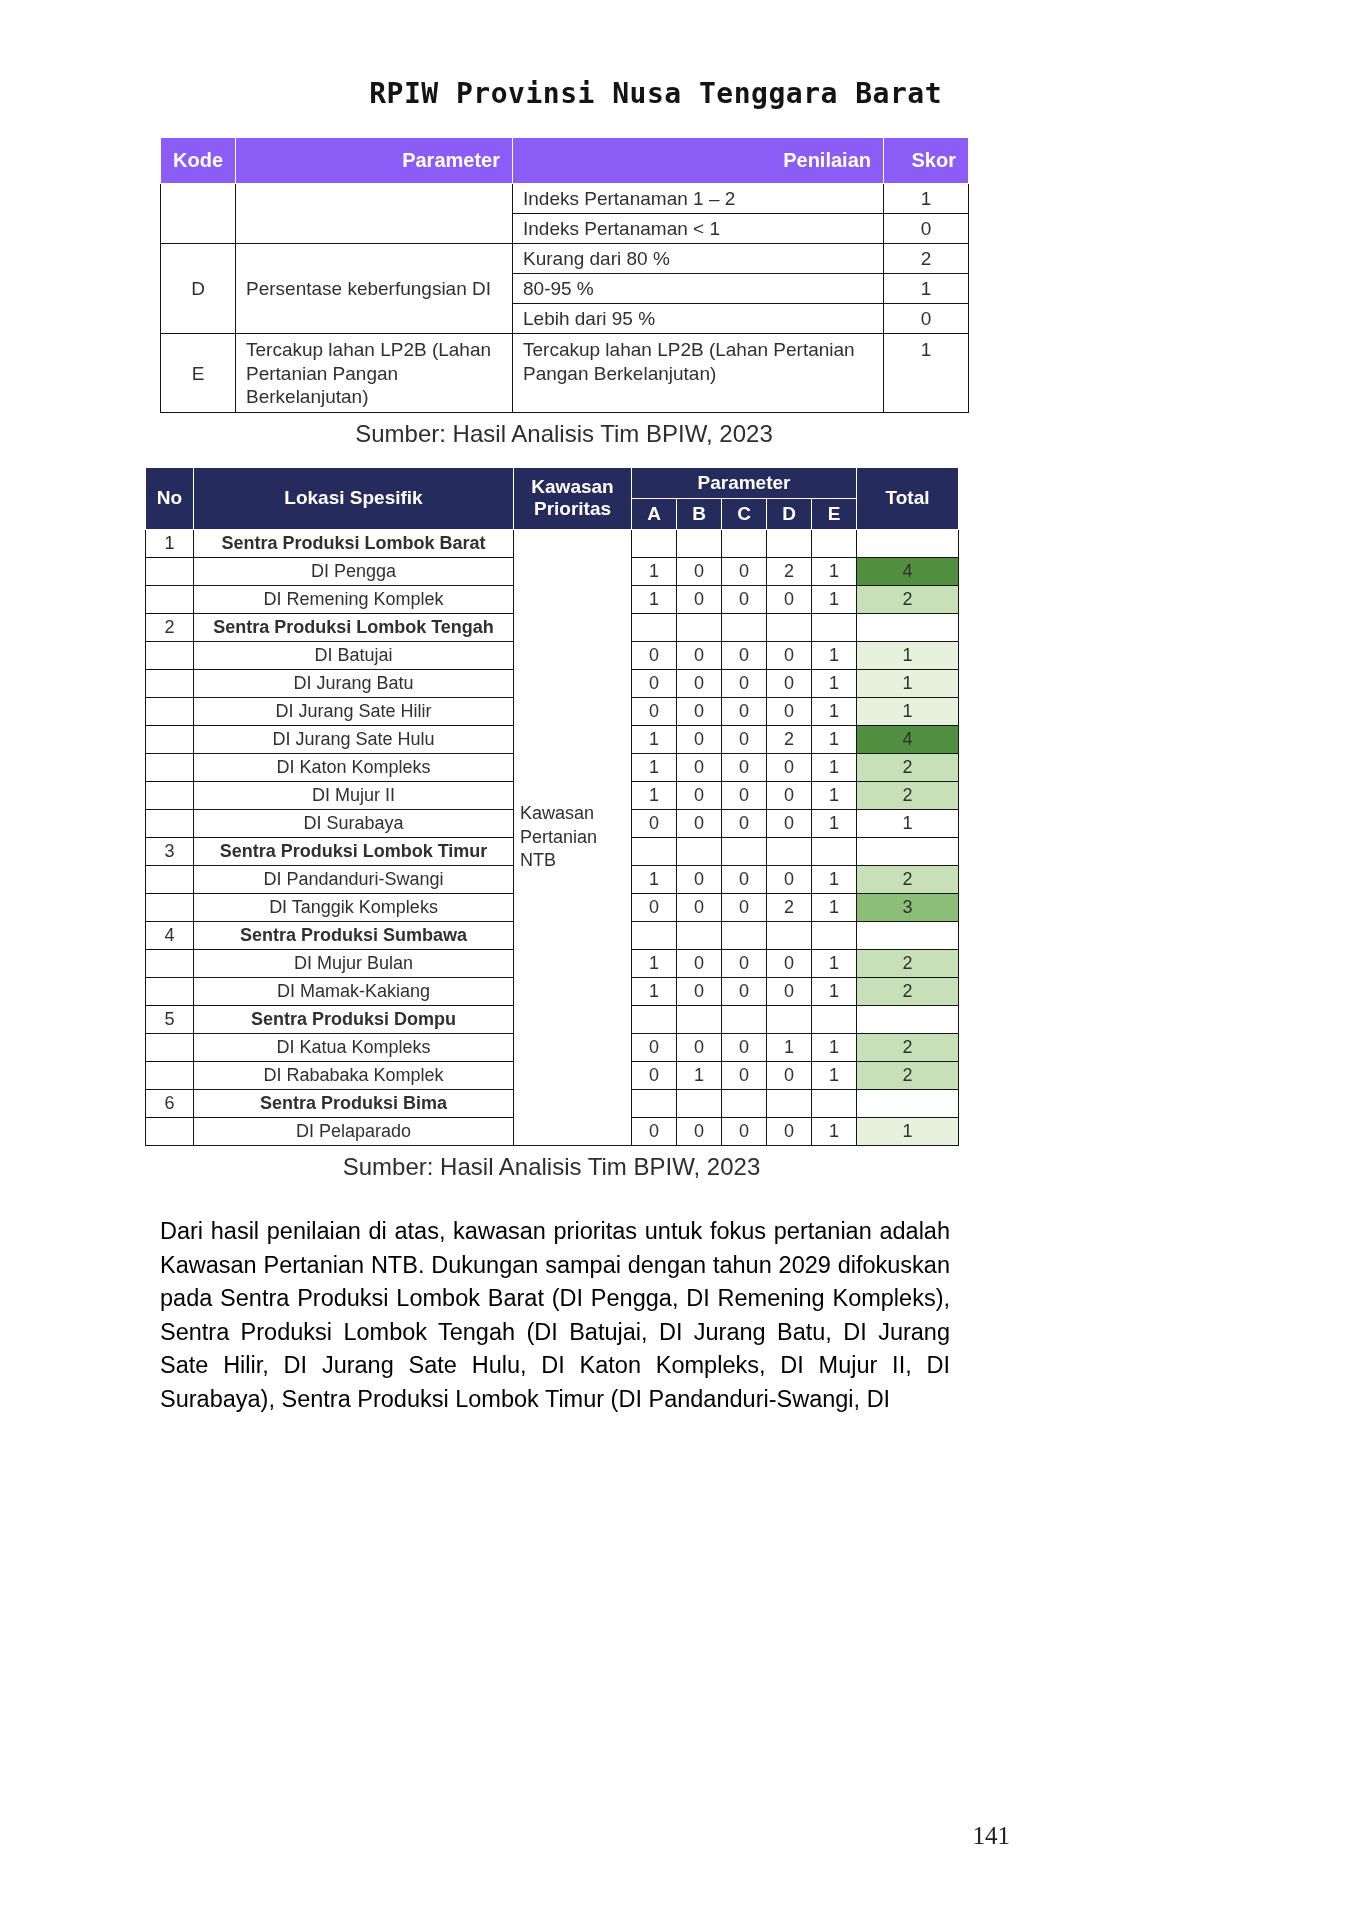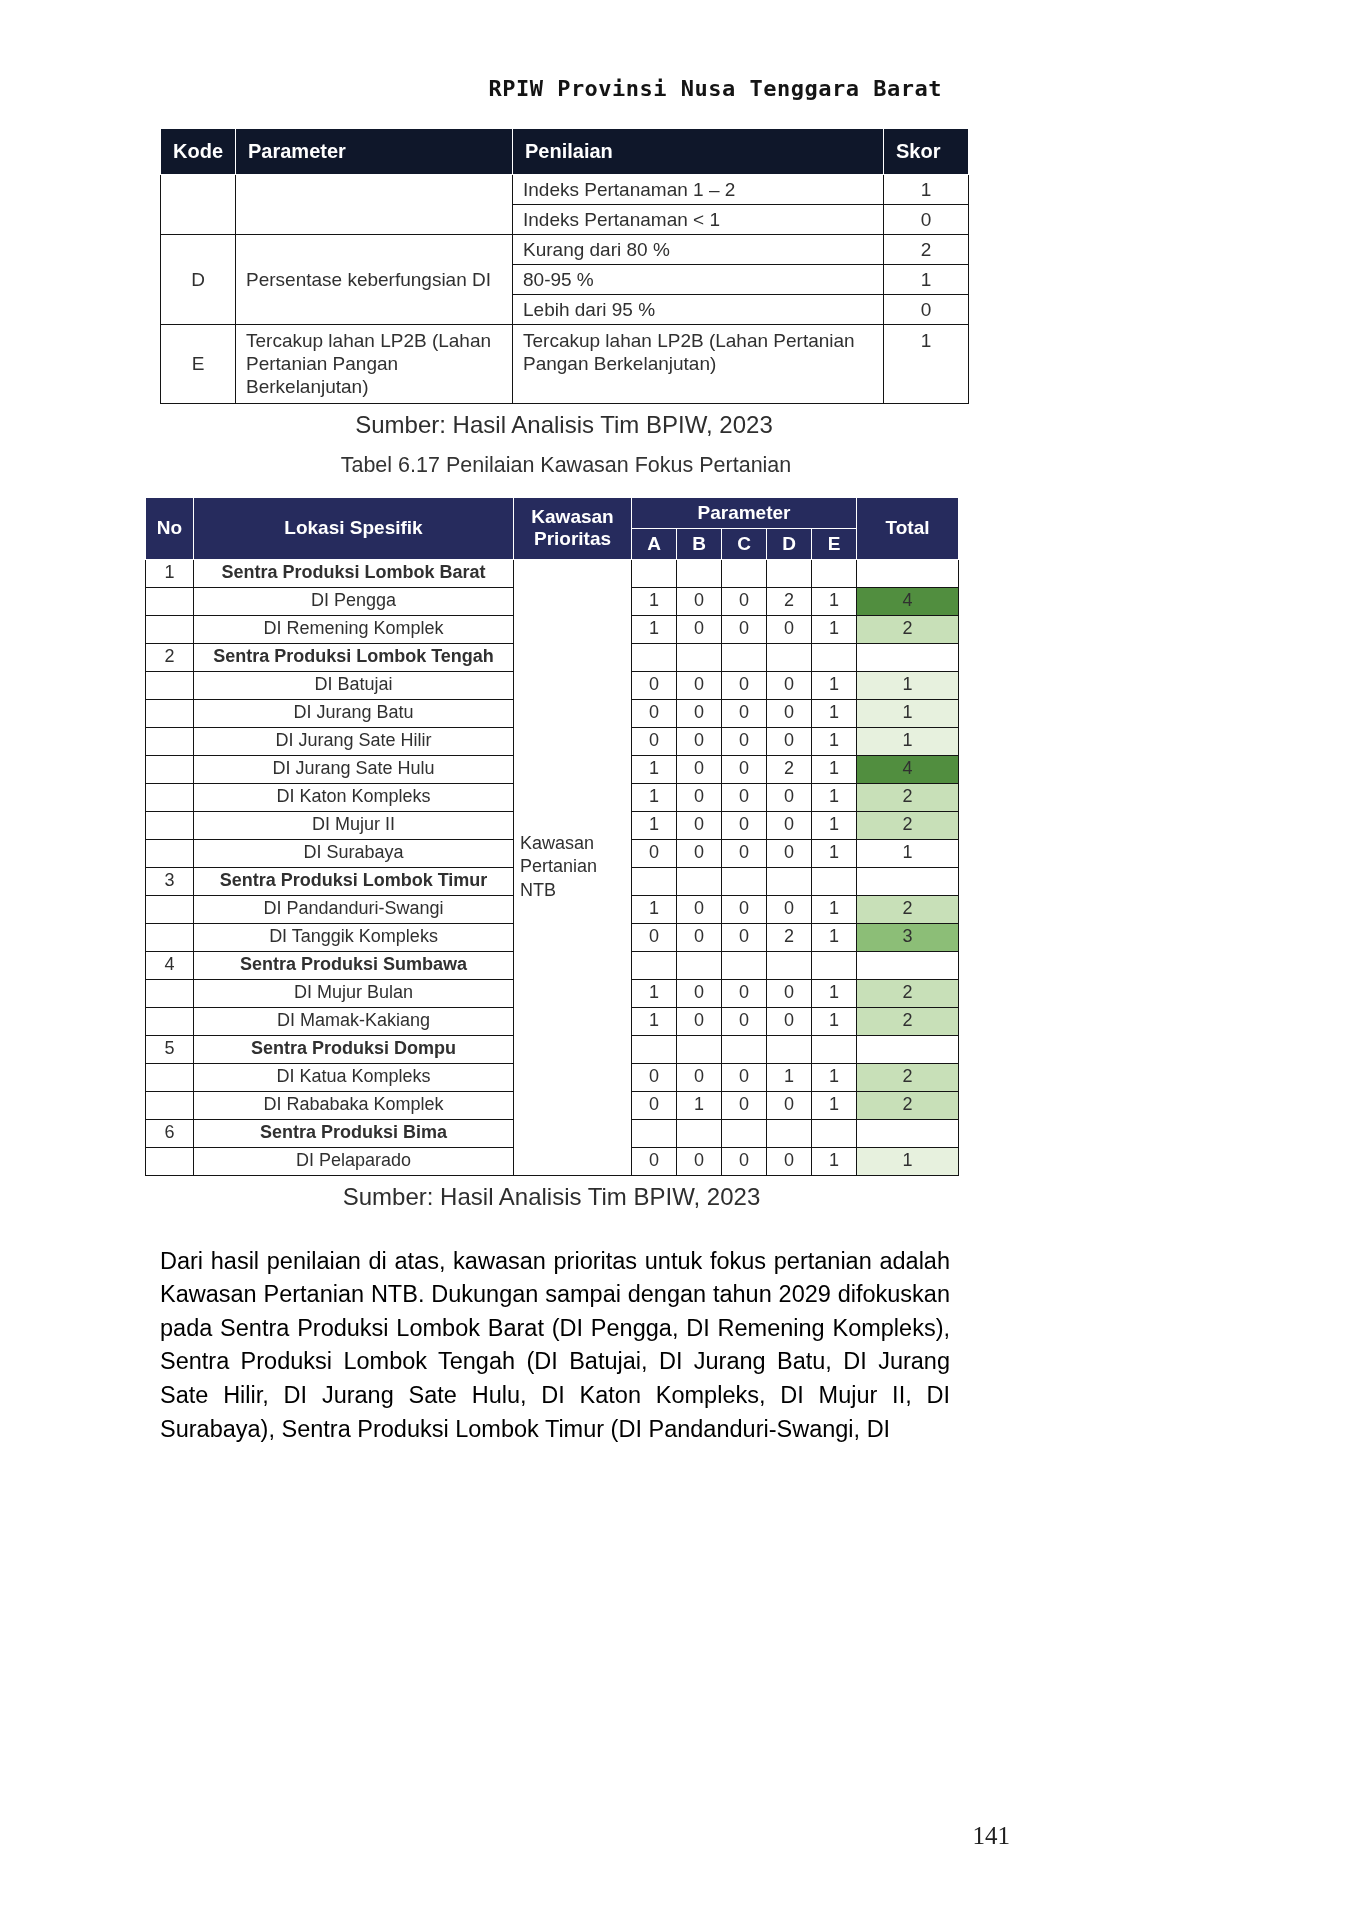--- a/index.html
+++ b/index.html
@@ -3,28 +3,28 @@
 <meta charset="utf-8">
 <style>
   html,body{margin:0;padding:0}
   body{background:#ffffff}
   .page{position:relative;width:1351px;height:1920px;background:#fff;
         font-family:"Liberation Sans",sans-serif;color:#303030;overflow:hidden}
   .content{position:absolute;left:160px;top:72px;width:812px}
 
   .doc-header{text-align:right;padding-right:30px;
     font-family:"DejaVu Sans Mono",monospace;font-weight:700;
-    font-size:22px;line-height:1.55;color:#141414;letter-spacing:.5px}
+    font-size:28px;line-height:1.55;color:#141414;letter-spacing:.5px}
 
   table{border-collapse:collapse;table-layout:fixed}
 
   
   .t1{width:808px;margin-top:22px}
-  .t1 th{background:#0f172a;color:#fff;font-size:20px;font-weight:700;
-         text-align:left;padding:11px 12px;border:1px solid #fff}
+  .t1 th{background:#8b5cf6;color:#fff;font-size:20px;font-weight:700;
+         text-align:right;padding:11px 12px;border:1px solid #fff}
   .t1 td{border:1px solid #141414;font-size:19px;padding:0 10px;height:29px;
          vertical-align:middle;line-height:1.22}
   .t1 .c-kode{text-align:center}
   .t1 .c-skor{text-align:center}
   .t1 tbody tr:last-child td{vertical-align:top;padding-top:4px;padding-bottom:4px}
   .t1 tbody tr:last-child td.c-kode{vertical-align:middle}
 
   .source{font-size:24px;color:#2e2e2e;text-align:center;margin-top:7px}
   .t1-source{width:808px}
   .caption{font-size:21.5px;color:#333;text-align:center;margin-top:14px}
@@ -102,21 +102,20 @@
           <tr>
             <td class="c-kode">E</td>
             <td class="c-parameter">Tercakup lahan LP2B (Lahan Pertanian Pangan Berkelanjutan)</td>
             <td class="c-penilaian">Tercakup lahan LP2B (Lahan Pertanian Pangan Berkelanjutan)</td>
             <td class="c-skor">1</td>
           </tr>
         </tbody>
     </table>
     <div class="source t1-source">Sumber: Hasil Analisis Tim BPIW, 2023</div>
 
-    <div class="caption">Tabel 6.17 Penilaian Kawasan Fokus Pertanian</div>
 
     <table class="t2">
       <colgroup>
         <col style="width:48px">
           <col style="width:320px">
           <col style="width:118px">
         <col style="width:45px">
           <col style="width:45px">
           <col style="width:45px">
           <col style="width:45px">

